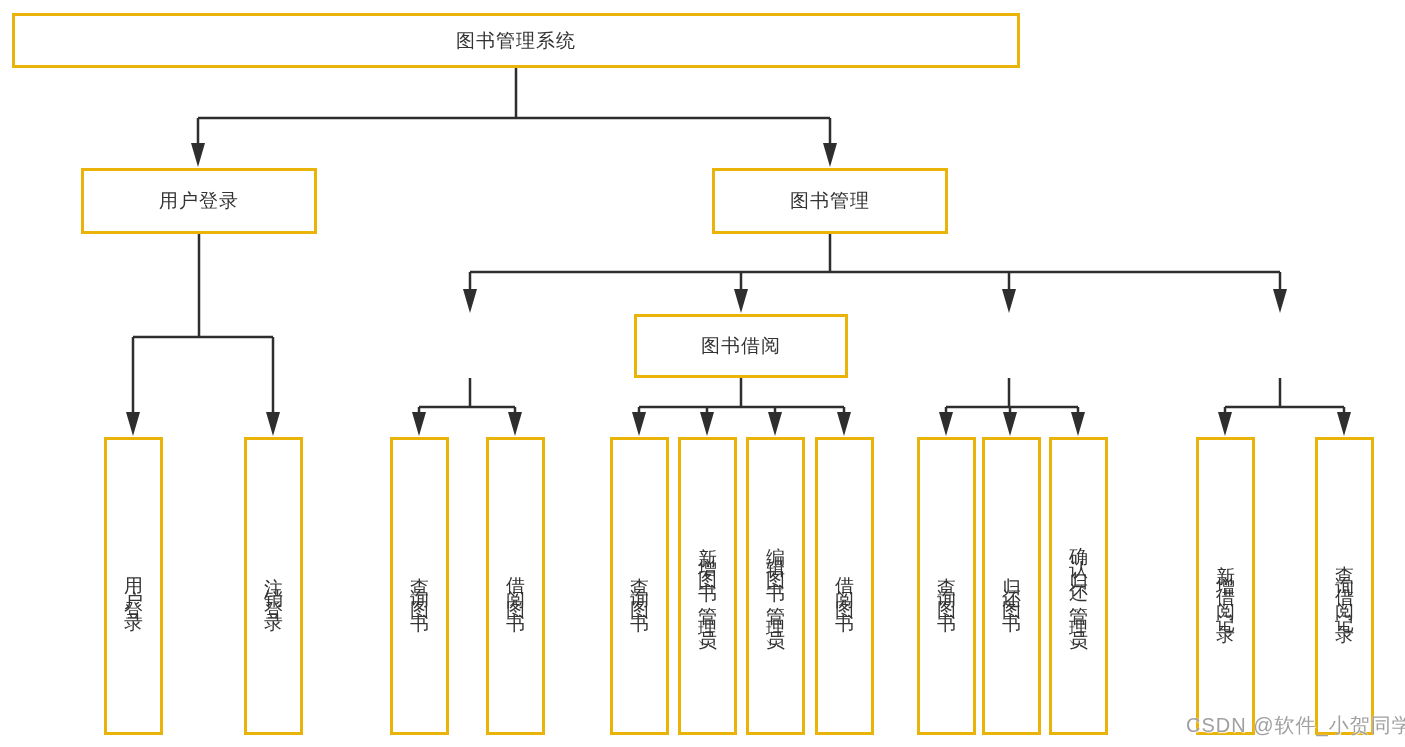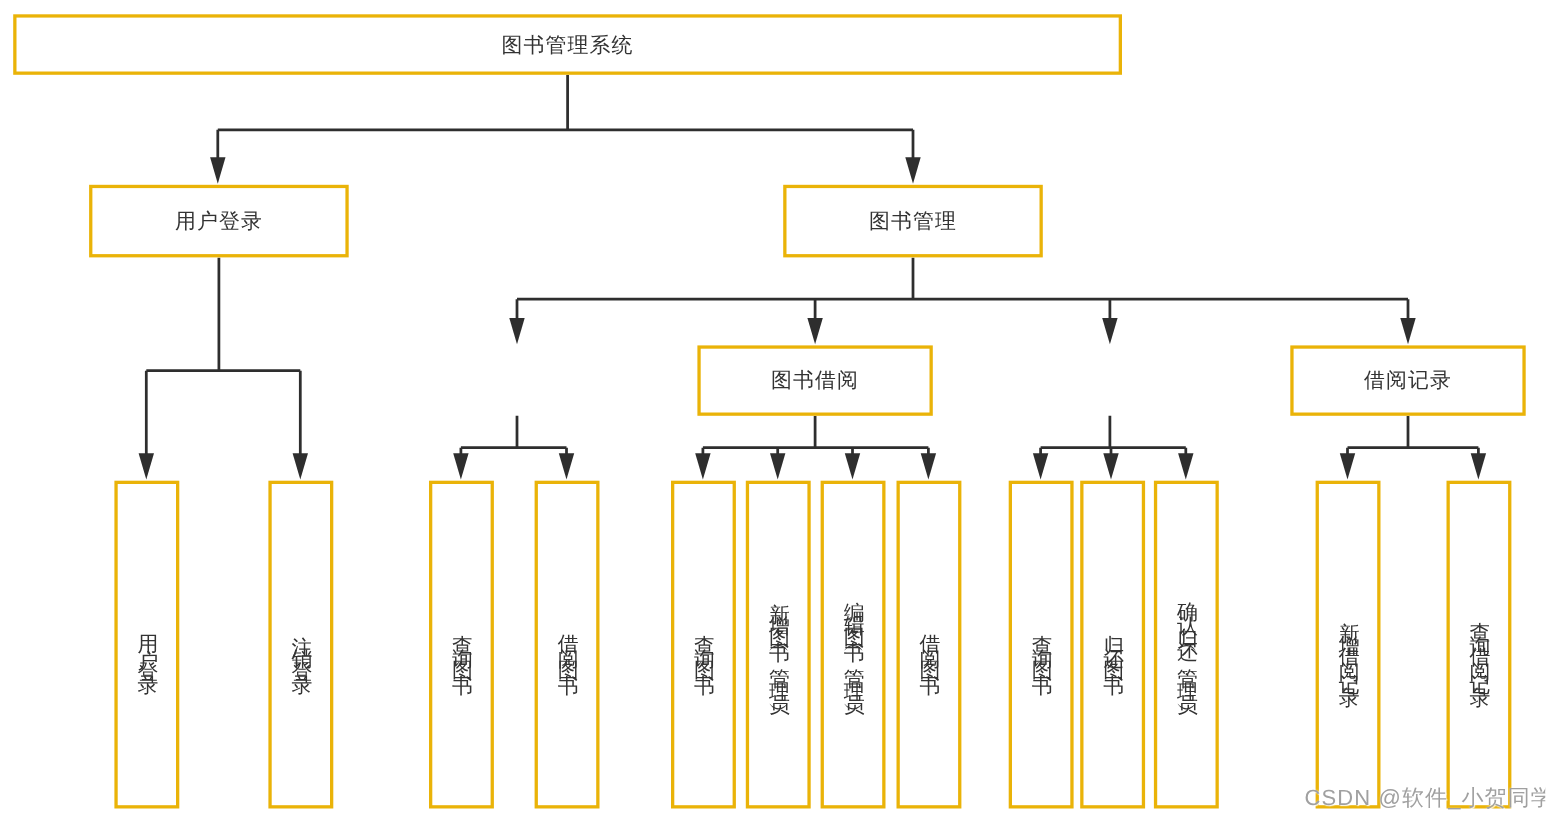--- a/index.html
+++ b/index.html
@@ -101,23 +101,20 @@
   <div class="node lvl2" style="left:81px;">
     <span>用户登录</span>
   </div>
   <div class="node lvl2" style="left:712px;">
     <span>图书管理</span>
   </div>
 
   <div class="node lvl3" style="left:634px;">
     <span>图书借阅</span>
   </div>
-  <div class="node lvl3" style="left:1173px;">
-    <span>借阅记录</span>
-  </div>
 
   <div class="node leaf" style="left:104px;">
     <span class="vtext">用户登录</span>
   </div>
   <div class="node leaf" style="left:244px;">
     <span class="vtext">注销登录</span>
   </div>
 
   <div class="node leaf" style="left:390px;">
     <span class="vtext">查询图书</span>

